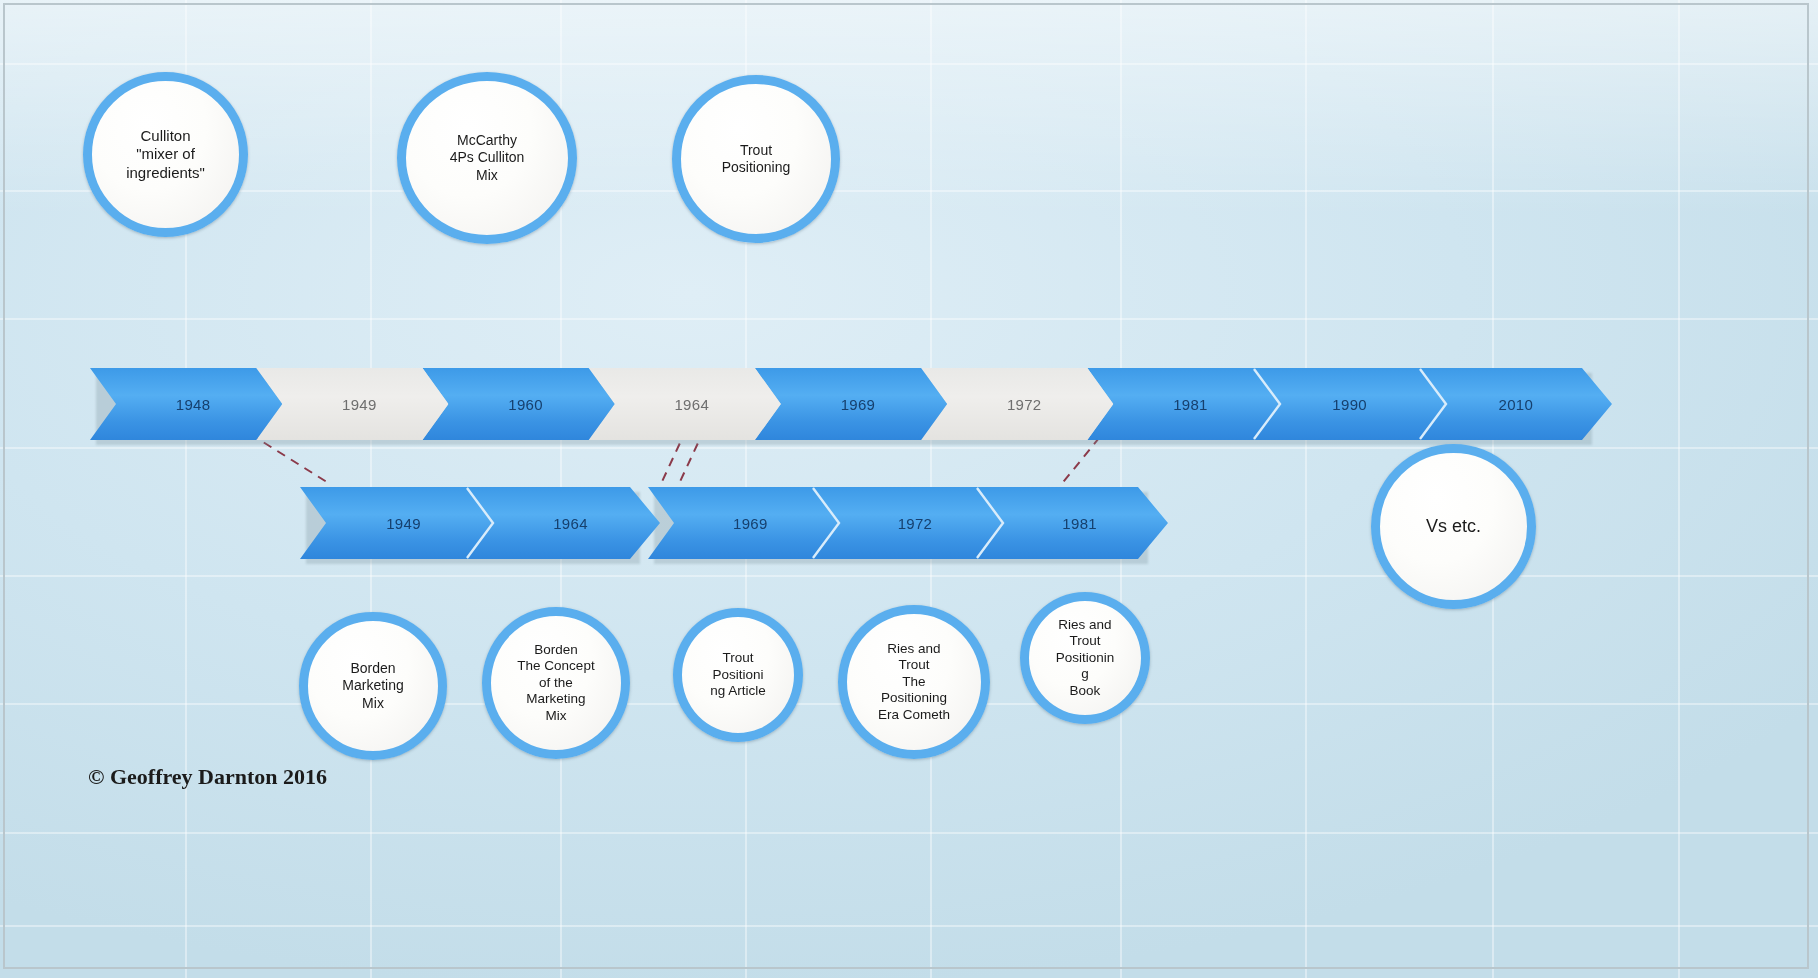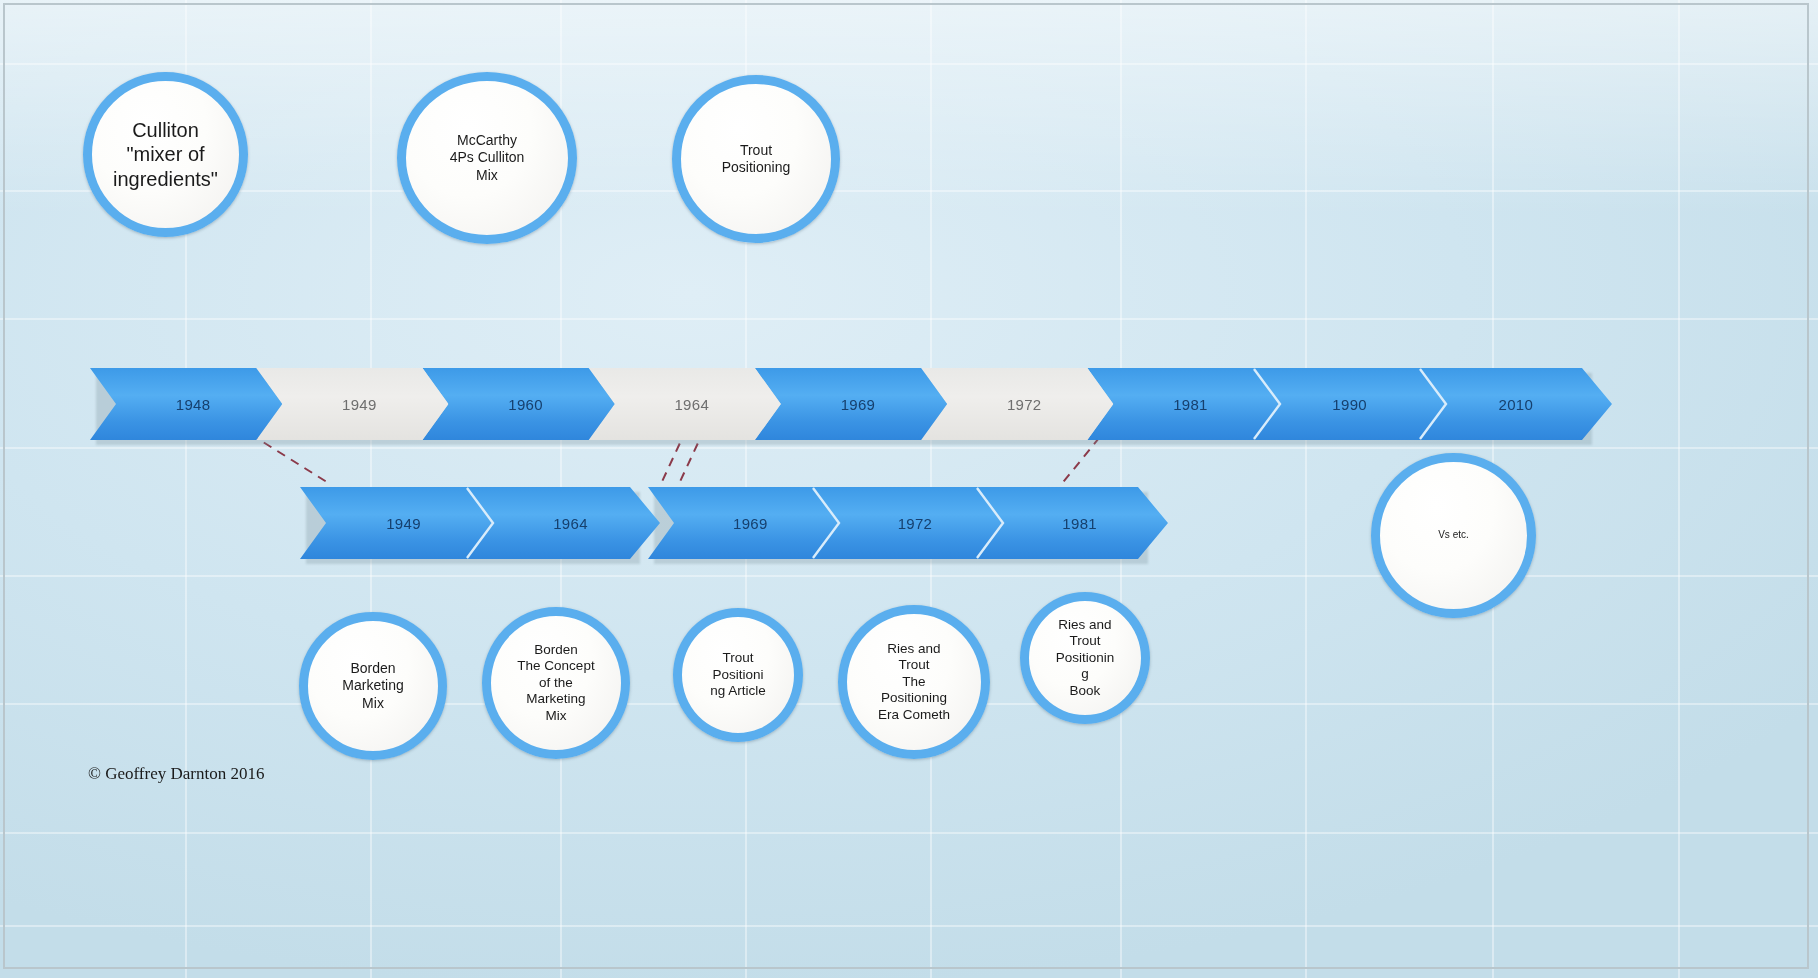--- a/index.html
+++ b/index.html
@@ -87,21 +87,21 @@
   .tail-up{clip-path:polygon(50% 0, 100% 100%, 0 100%);}
   .tail-dr{clip-path:polygon(0 0, 100% 0, 62% 100%);}
 
   
   .connector{position:absolute;overflow:visible;pointer-events:none;}
 
   
   .copyright{
     position:absolute;
     font-family:"Liberation Serif", serif;
-    font-size:17px;font-weight:normal;
+    font-size:22px;font-weight:bold;
     color:#1b1b1b;
     white-space:nowrap;
   }
 </style>
 </head>
 <body>
 
 <div id="stage">
 
   <div class="grid-v" style="left:185px"></div>
@@ -126,21 +126,21 @@
     <g stroke="#8b3a4a" stroke-width="2" fill="none" stroke-dasharray="9,7">
       <line x1="196" y1="400" x2="330" y2="484"></line>
       <line x1="700" y1="400" x2="660" y2="486"></line>
       <line x1="718" y1="400" x2="678" y2="486"></line>
       <line x1="1130" y1="400" x2="1060" y2="486"></line>
     </g>
   </svg>
 
   <div class="pin" style="left:83px;top:72px;width:165px;height:240px;">
     <div class="tail tail-down" style="left:42px;top:118px;width:82px;height:122px;"></div>
-    <div class="bubble" style="width:165px;height:165px;font-size:20px;">
+    <div class="bubble" style="width:165px;height:165px;font-size:15px;">
       <span>
         <span>Culliton</span><br>
         <span>"mixer of</span><br>
         <span>ingredients"</span>
       </span>
     </div>
   </div>
 
   <div class="pin" style="left:397px;top:72px;width:180px;height:240px;">
     <div class="tail tail-down" style="left:48px;top:122px;width:84px;height:120px;"></div>
@@ -296,21 +296,21 @@
         <span>Trout</span><br>
         <span>Positionin</span><br>
         <span>g</span><br>
         <span>Book</span>
       </span>
     </div>
   </div>
 
   <div class="pin" style="left:1371px;top:400px;width:165px;height:262px;">
     <div class="tail tail-up" style="left:40px;top:0;width:82px;height:102px;"></div>
-    <div class="bubble" style="top:53px;width:165px;height:165px;font-size:10px;text-align:right;">
+    <div class="bubble" style="top:44px;width:165px;height:165px;font-size:18px;text-align:right;">
       <span>Vs etc.</span>
     </div>
   </div>
 
   <div class="copyright" style="left:88px;top:764px;">© Geoffrey Darnton 2016</div>
 
   <div class="frame"></div>
 </div>
 
 </body></html>

